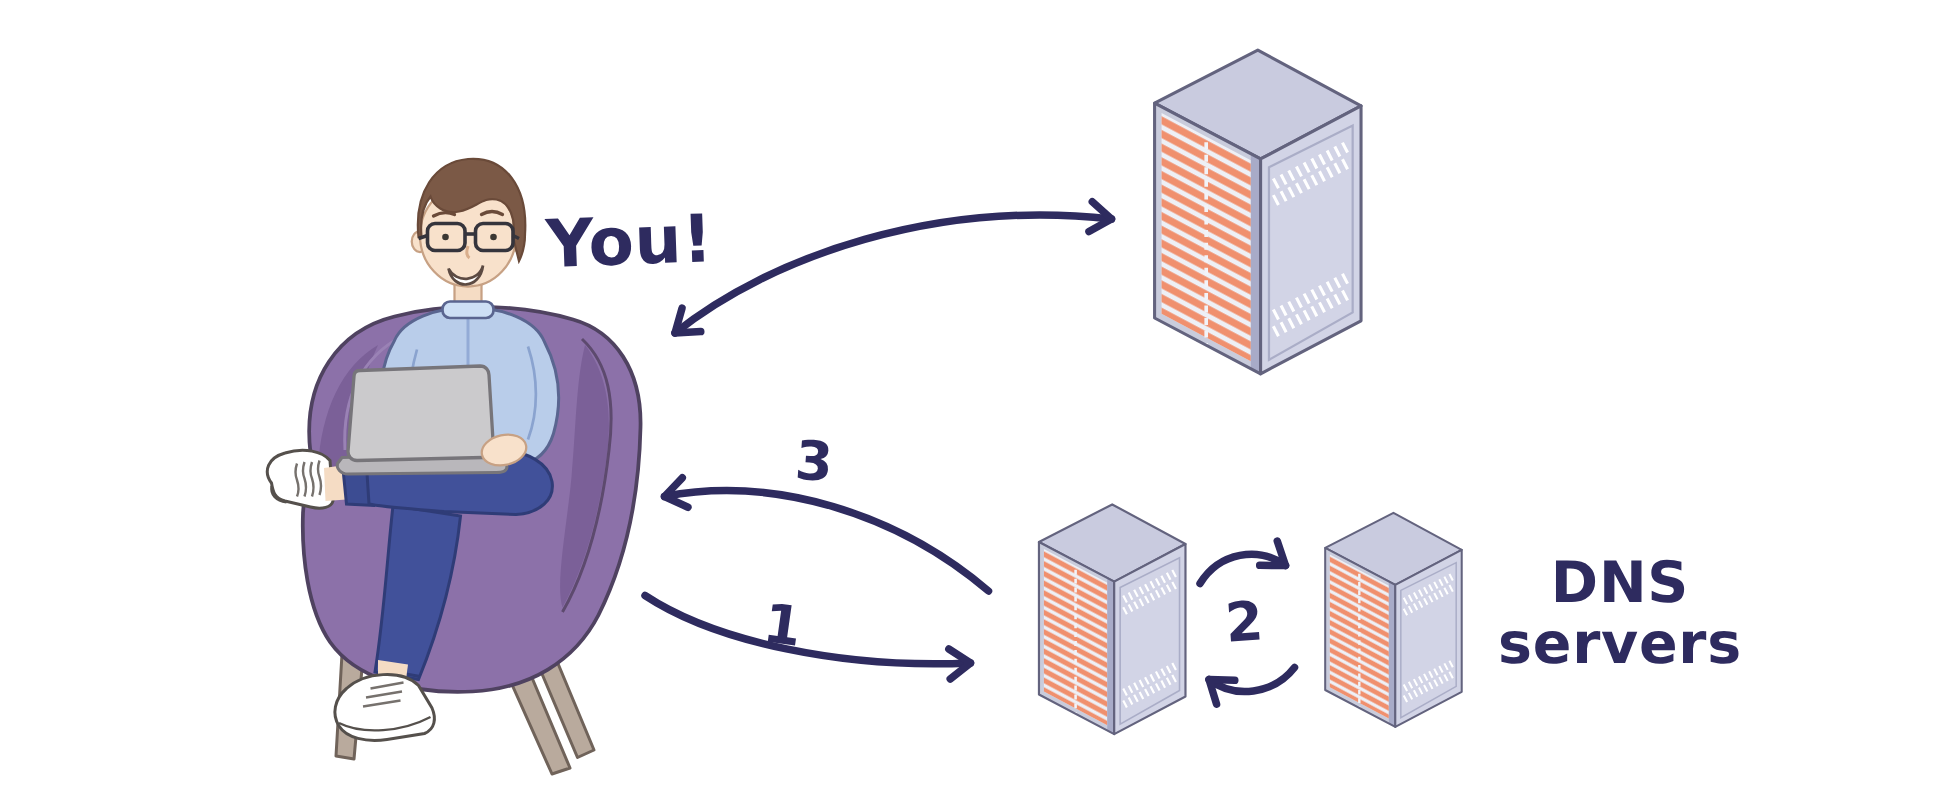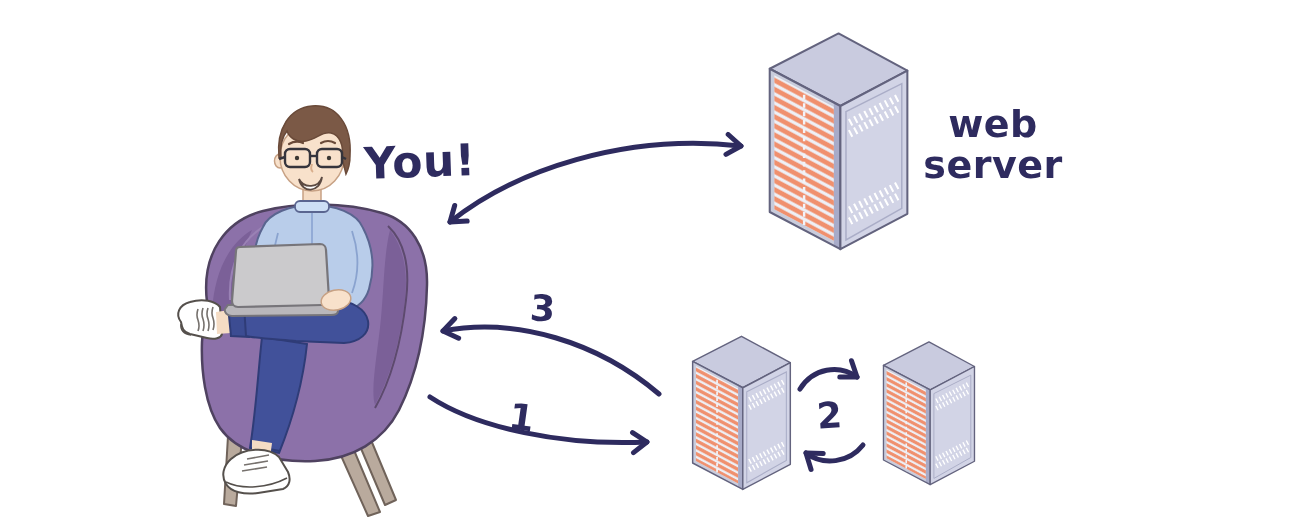--- a/index.html
+++ b/index.html
@@ -145,18 +145,18 @@
         <path d="M 228,305 L 334,302 L 338,311 C 338,314 335,315 331,315 L 232,316 C 227,316 224,312 225,309 Z" fill="#b9b7bb" stroke="#77757a" stroke-width="2"></path>
         <path d="M 240,247 L 320,244 C 324,244 326,247 326,250 L 329,299 C 329,303 326,305 322,305
                  L 238,307 C 234,307 232,304 232,301 L 236,251 C 236,248 238,247 240,247 Z" fill="#cbcacc" stroke="#77757a" stroke-width="2.2"></path>
       </g>
       <ellipse cx="336" cy="300" rx="15" ry="10" transform="rotate(-12 336 300)" fill="#f8e1cb" stroke="#c7a184" stroke-width="1.5"></ellipse>
     </g>
   </g>
 </svg>
 
 <div class="hand you">You!</div>
-<div class="hand weblabel">web server</div>
+<div class="hand dnslabel">DNS servers</div>
 <div class="hand step s1">1</div>
 <div class="hand step s2">2</div>
 <div class="hand step s3">3</div>
 
 </div>
 
 </body></html>

